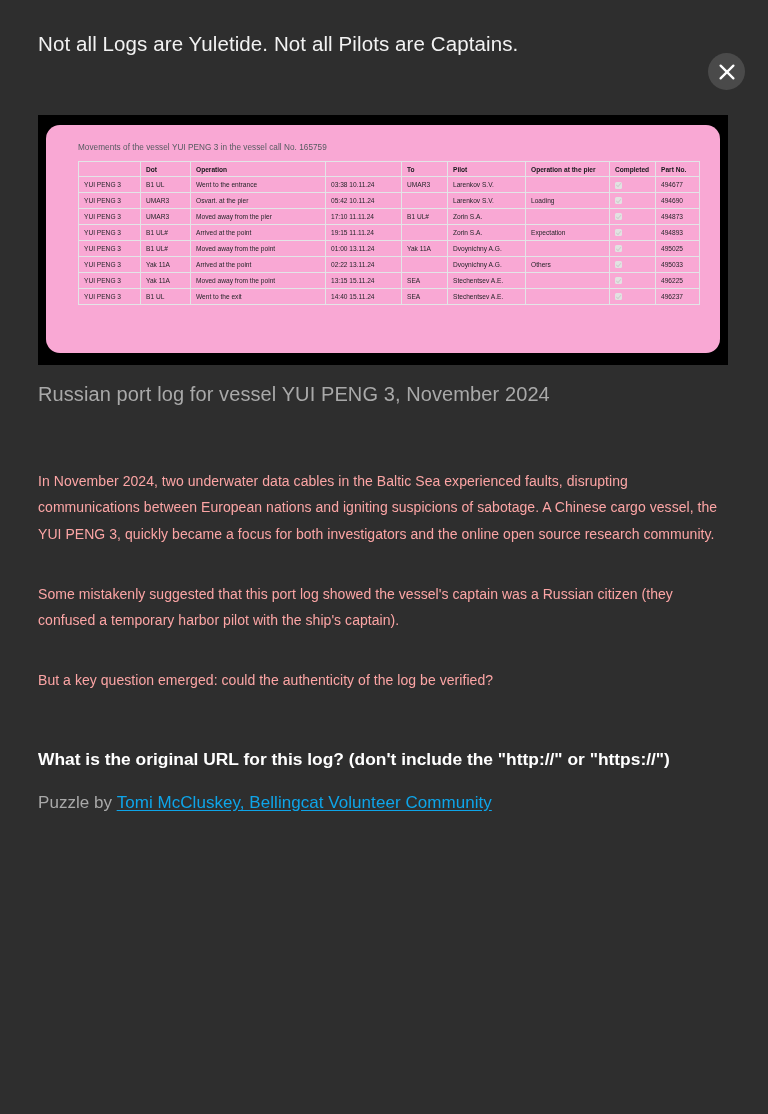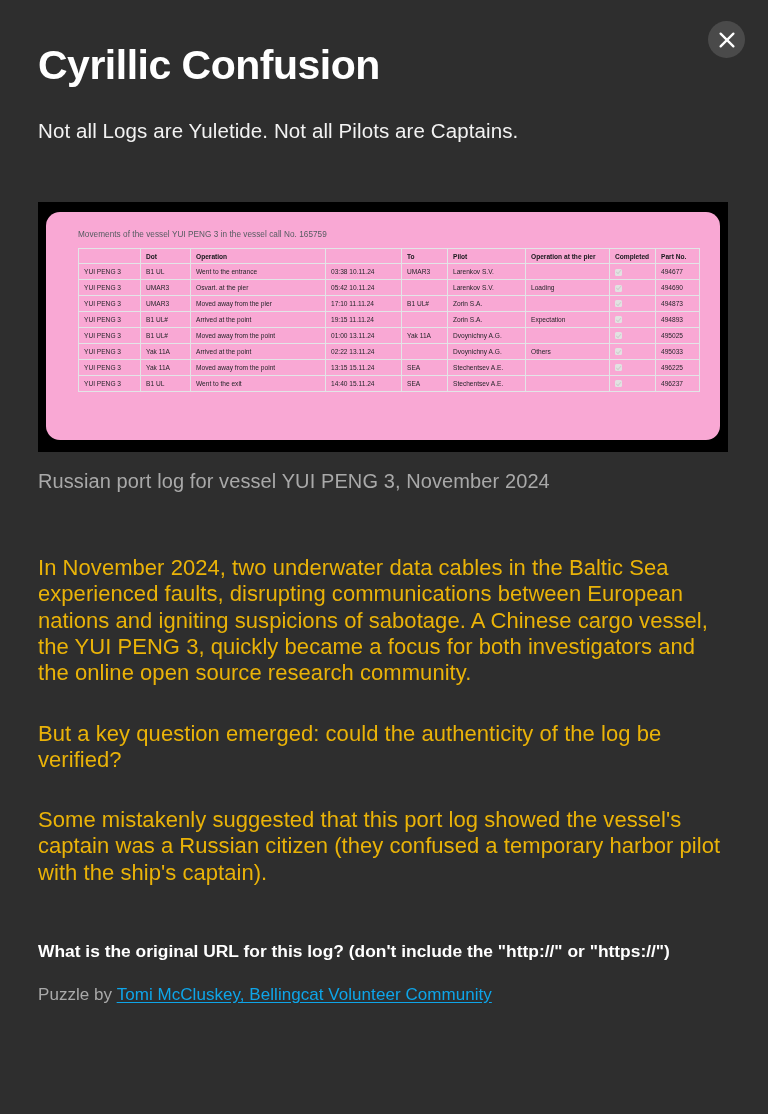--- a/index.html
+++ b/index.html
@@ -140,23 +140,23 @@
     font-size: 20px;
     color: #a9a9a9;
     margin-top: 18px;
     letter-spacing: 0.1px;
   }
 
   
   .body-copy { margin-top: 62px; }
 
   .para {
-    font-size: 22px;
+    font-size: 14px;
     line-height: 26.3px;
-    color: #eab308;
+    color: #fca5a5;
     margin-bottom: 34px;
     letter-spacing: 0.05px;
   }
   .para.tight { margin-bottom: 34px; }
 
   .question {
     font-size: 17.4px;
     line-height: 26px;
     color: #ffffff;
     font-weight: 700;
@@ -216,21 +216,20 @@
 <body>
 
 <div class="modal">
 
   <button class="close-btn" aria-label="Close">
     <svg width="20" height="20" viewBox="0 0 20 20" aria-hidden="true">
       <path d="M3.6 3.6 L16.4 16.4 M16.4 3.6 L3.6 16.4" stroke="#ffffff" stroke-width="2.3" stroke-linecap="round"></path>
     </svg>
   </button>
 
-  <h1 class="title">Cyrillic Confusion</h1>
 
   <p class="subtitle">Not all Logs are Yuletide. Not all Pilots are Captains.</p>
 
   <div class="figure">
     <div class="figure-frame">
       <div class="log-card">
         <div class="log-heading">Movements of the vessel YUI PENG 3 in the vessel call No. 165759</div>
         <table class="log">
           <colgroup>
             <col class="col-vessel">
@@ -347,22 +346,22 @@
               </tr>
             </tbody>
         </table>
       </div>
     </div>
     <div class="caption">Russian port log for vessel YUI PENG 3, November 2024</div>
   </div>
 
   <div class="body-copy">
     <p class="para">In November 2024, two underwater data cables in the Baltic Sea experienced faults, disrupting communications between European nations and igniting suspicions of sabotage. A Chinese cargo vessel, the YUI PENG 3, quickly became a focus for both investigators and the online open source research community.</p>
+    <p class="para tight">Some mistakenly suggested that this port log showed the vessel's captain was a Russian citizen (they confused a temporary harbor pilot with the ship's captain).</p>
     <p class="para">But a key question emerged: could the authenticity of the log be verified?</p>
-    <p class="para tight">Some mistakenly suggested that this port log showed the vessel's captain was a Russian citizen (they confused a temporary harbor pilot with the ship's captain).</p>
     <p class="question">What is the original URL for this log? (don't include the "http://" or "https://")</p>
     <p class="byline">
       <span>Puzzle by </span><a href="#">Tomi McCluskey, Bellingcat Volunteer Community</a>
     </p>
   </div>
 
 
 </div>
 
 </body></html>

